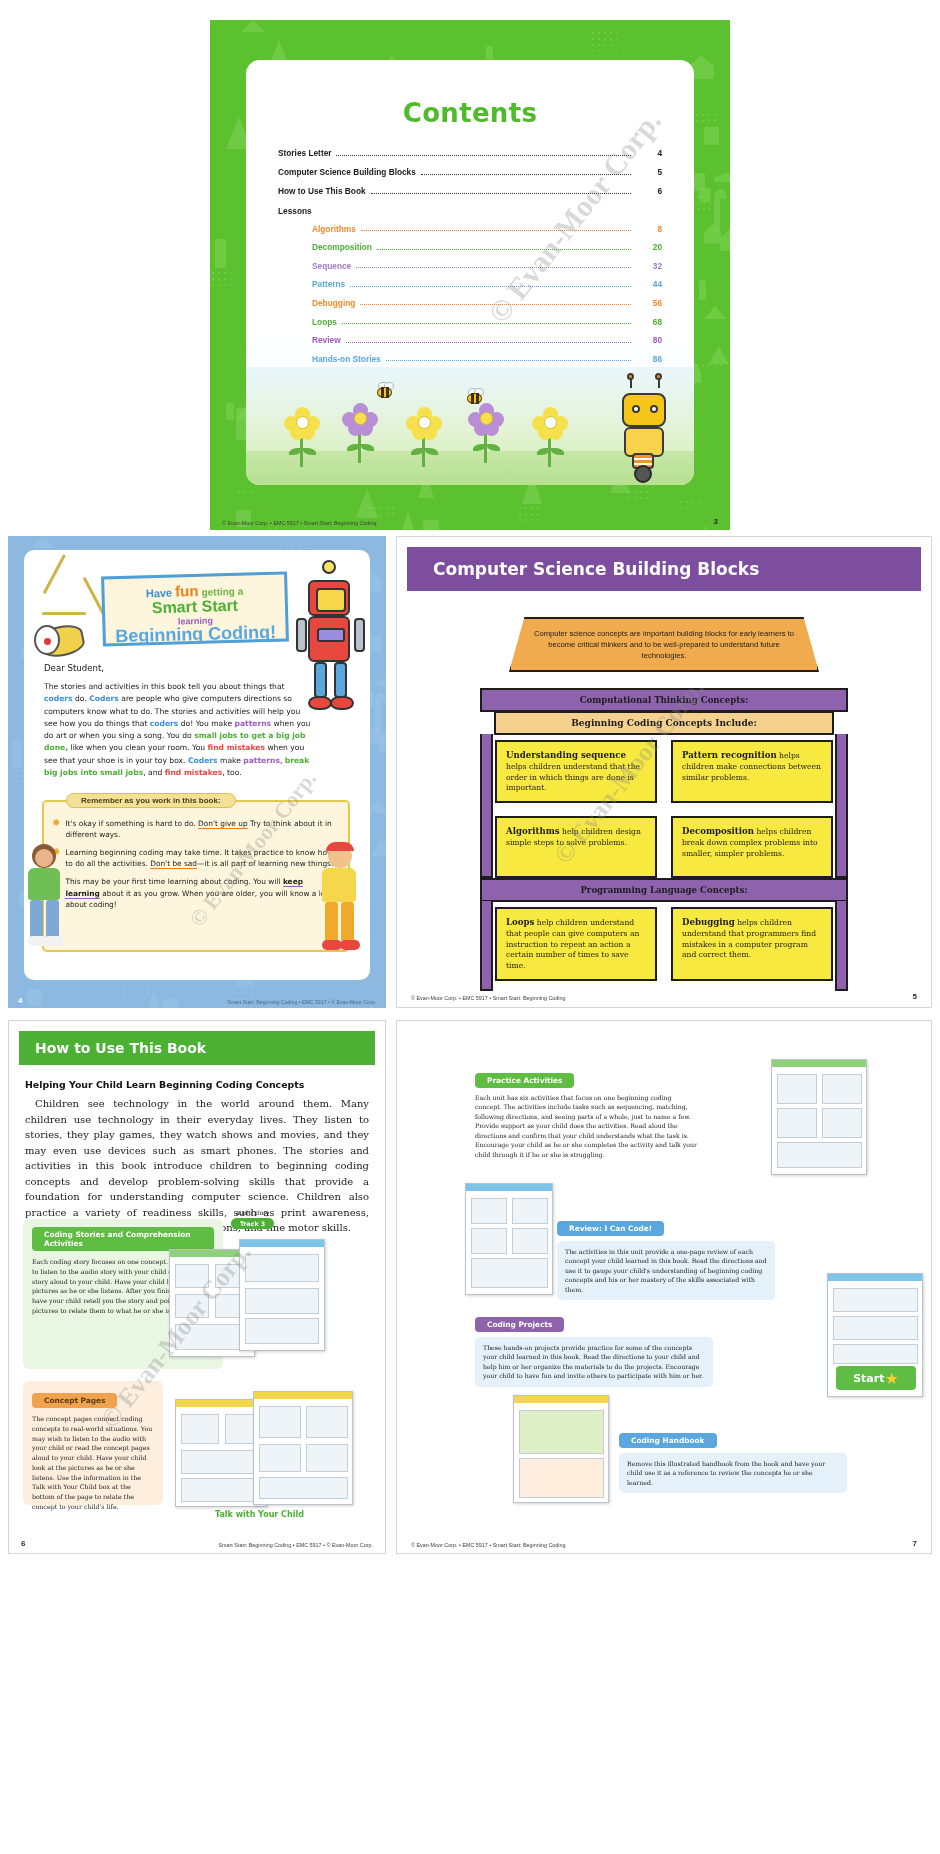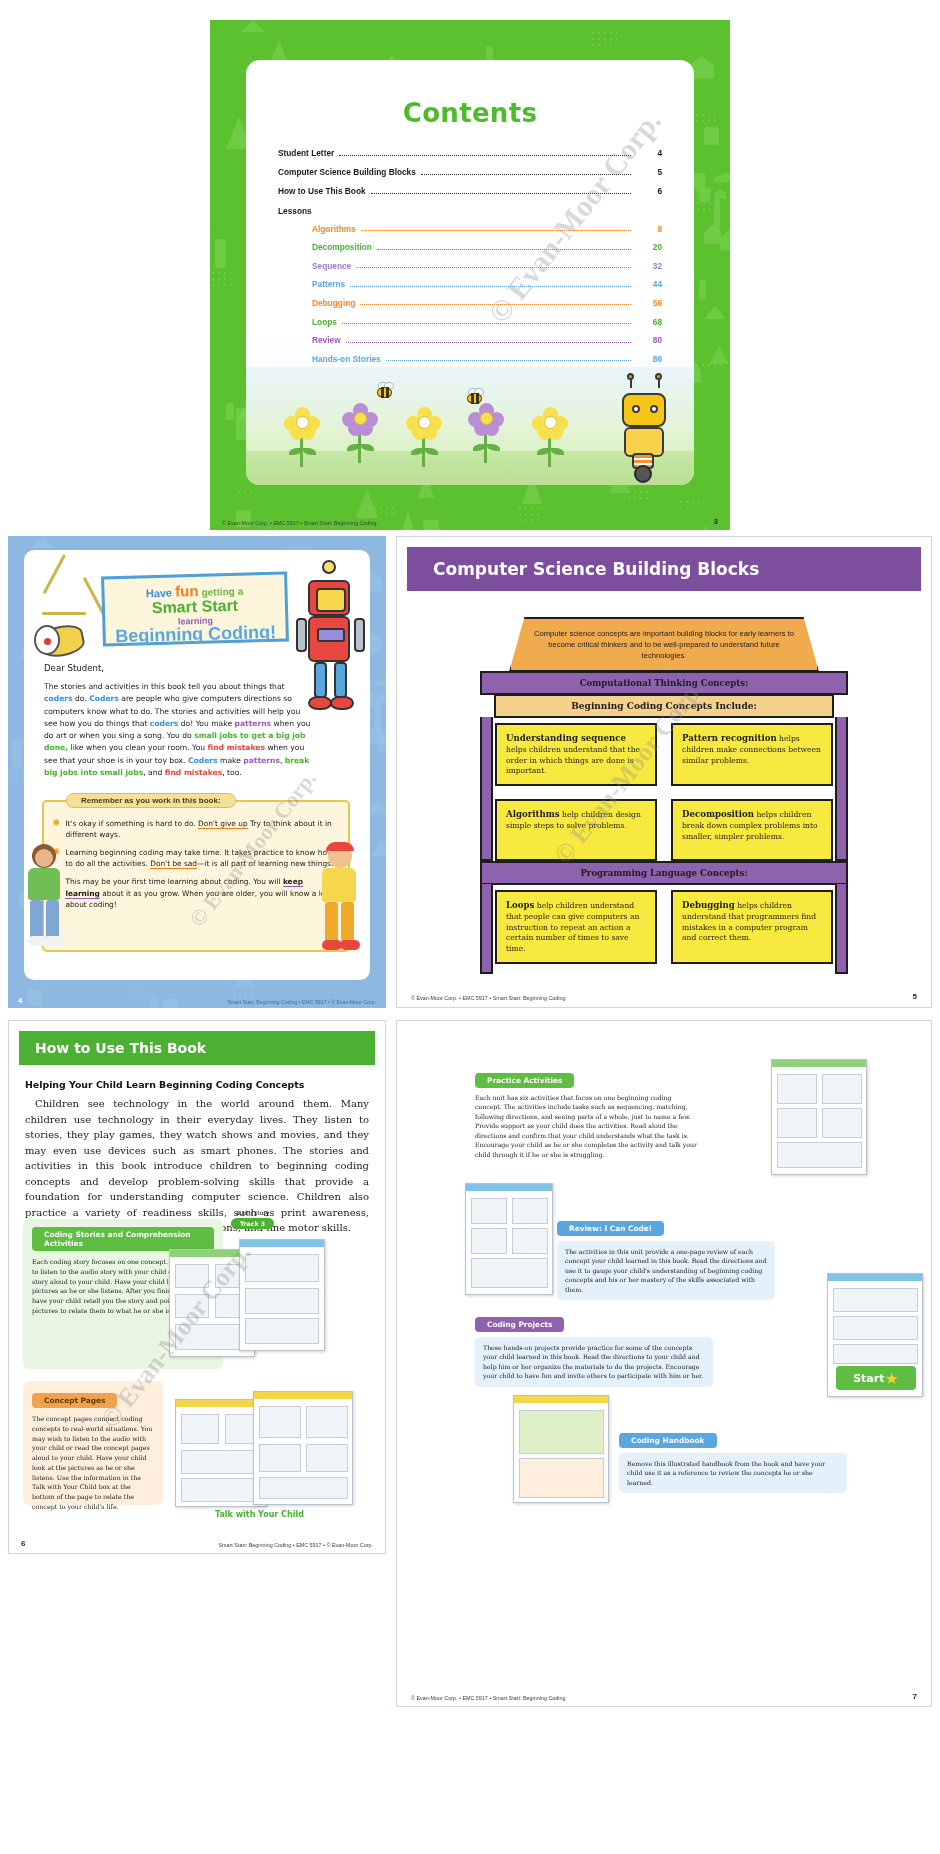--- a/index.html
+++ b/index.html
@@ -294,21 +294,21 @@
   .mini-cell { position:absolute; background:#eef4f8; border:.7px solid #c3ced6; }
   #howto-footer {
     position:absolute; left:0; right:0; bottom:5px; padding:0 12px;
     display:flex; justify-content:space-between; align-items:flex-end;
     font-size:5.4px; color:#3e3e3e;
   }
   #howto-pagenum { font-size:8px; font-weight:bold; color:#2d2d2d; }
 
   
   #howto2-page {
-    position:absolute; left:396px; top:1020px; width:536px; height:687px;
+    position:absolute; left:396px; top:1020px; width:536px; height:534px;
     background:#ffffff; border:1px solid #cfd6df; overflow:hidden;
   }
   .r-sec { position:absolute; }
   #r-practice { left:78px; top:48px; width:222px; }
   #r-review { left:160px; top:196px; width:218px; }
   #r-projects { left:78px; top:292px; width:238px; }
   #r-handbook { left:222px; top:408px; width:228px; }
   .r-body { font-size:6.2px; line-height:1.52; color:#1b1b1b; margin-top:5px;
     font-family:"DejaVu Serif", serif; }
   .r-box-blue { background:#e4f1fb; border-radius:5px; padding:6px 8px; }
@@ -450,21 +450,21 @@
       <div class="ar dots" style="left:24%;top:58%;width:17px;height:8.4px;background-image:radial-gradient(#7fd356 1.3px,transparent 1.4px);background-size:6px 6px"></div>
       <div class="ar dots" style="left:71%;top:83%;width:30px;height:8.4px;background-image:radial-gradient(#7fd356 1.3px,transparent 1.4px);background-size:6px 6px"></div>
       <div class="ar bar" style="left:65%;top:78%;width:14.3px;height:36px;background:#7fd356;border-radius:2px"></div>
       <div class="ar dots" style="left:90%;top:94%;width:26px;height:9px;background-image:radial-gradient(#7fd356 1.3px,transparent 1.4px);background-size:6px 6px"></div>
     </div>
 
   <div id="contents-card">
     <div id="contents-title">Contents</div>
     <div class="toc-list" id="toc-list">
         <div class="toc-row">
-          <span class="lbl" style="color: rgb(27, 27, 27);">Student Letter</span>
+          <span class="lbl" style="color: rgb(27, 27, 27);">Stories Letter</span>
           <span class="leader" style="border-bottom-color: rgb(51, 51, 51);"></span>
           <span class="pg" style="color: rgb(27, 27, 27);">4</span>
         </div>
         <div class="toc-row">
           <span class="lbl" style="color: rgb(27, 27, 27);">Computer Science Building Blocks</span>
           <span class="leader" style="border-bottom-color: rgb(51, 51, 51);"></span>
           <span class="pg" style="color: rgb(27, 27, 27);">5</span>
         </div>
         <div class="toc-row">
           <span class="lbl" style="color: rgb(27, 27, 27);">How to Use This Book</span>
@@ -849,21 +849,21 @@
 </div>
 
 <div id="blocks-page">
   <div id="blocks-header">
     <div id="blocks-title">Computer Science Building Blocks</div>
   </div>
 
   <div id="pyramid">
     <div id="oval"></div>
 
-    <div style="position:relative;width:310px;margin:0 auto;">
+    <div style="position:relative;width:310px;margin:17px auto;">
       <div class="tier-top" style="border:2px solid #1d1d1d;">Computer science concepts are important building blocks for early learners to become critical thinkers and to be well-prepared to understand future technologies.</div>
     </div>
 
     <div class="tier tier3">Computational Thinking Concepts:</div>
     <div class="tier tier2">Beginning Coding Concepts Include:</div>
 
     <div style="position:relative;width:368px;margin:0 auto;">
       <div style="position:absolute;left:0;top:0;width:13px;height:100%;background:#8e62ad;border:2px solid #1d1d1d;border-top:none;"></div>
       <div style="position:absolute;right:0;top:0;width:13px;height:100%;background:#8e62ad;border:2px solid #1d1d1d;border-top:none;"></div>
       <div class="card-row" style="padding:6px 0 8px 0;">

